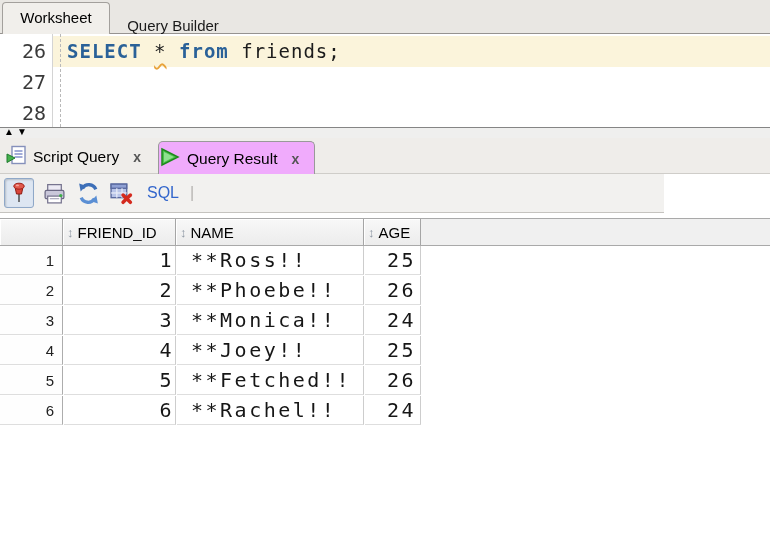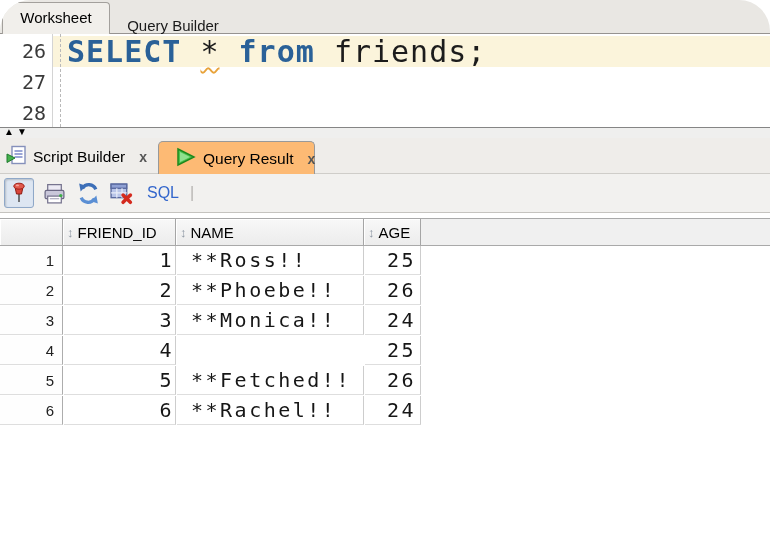--- a/index.html
+++ b/index.html
@@ -1,19 +1,19 @@
 <!DOCTYPE html>
 <html><head>
 <meta charset="utf-8">
 <style>
   * { margin:0; padding:0; box-sizing:border-box; }
   html,body { background:#fff; }
   #app {
     position:relative; width:770px; height:540px; overflow:hidden;
-    font-family:"Liberation Sans", sans-serif; background:#fff;border-radius:31px;
+    font-family:"Liberation Sans", sans-serif; background:#fff;
   }
 
   
   .top-tabbar { position:absolute; left:0; top:0; width:770px; height:34px;
     background:#e9e7e3; border-bottom:1px solid #969390; }
   .ws-tab { position:absolute; left:2px; top:2px; width:108px; height:32px;
     background:#f1efeb; border:1px solid #a3a09c; border-bottom:none;
     border-radius:4px 4px 0 0; text-align:center; line-height:30px;
     font-size:15px; color:#000; }
   .qb-tab { position:absolute; left:112px; top:11px; width:122px; height:30px;
@@ -26,46 +26,46 @@
     background:#fbf4db; }
   .gutter { position:absolute; left:0; top:0; width:53px; height:100%;
     background:#fff; border-right:1px solid #d4d4d4; }
   .gutter-line { height:31px; line-height:31px; text-align:right; padding-right:6px;
     font-family:"DejaVu Sans Mono", monospace; font-size:20px; color:#3a3a3a; }
   .gutter-inner { padding-top:2px; }
   .guide { position:absolute; left:60px; top:0; bottom:0; width:0;
     border-left:1px dashed #b9b9b9; }
   .code { position:absolute; left:67px; top:2px; right:0; }
   .code-line { height:31px; line-height:31px; white-space:pre;
-    font-family:"DejaVu Sans Mono", monospace; font-size:30px;
+    font-family:"DejaVu Sans Mono", monospace; font-size:19px;
     letter-spacing:1px; color:#1c1c1c; }
   .tok-keyword { color:#2a6198; font-weight:bold; }
   .tok-error { color:#1c1c1c; text-decoration:underline; text-decoration-style:wavy;
     text-decoration-color:#e8a33b; text-decoration-thickness:2px; text-underline-offset:5px; }
 
   
   .splitter { position:absolute; left:0; top:128px; width:770px; height:10px;
     background:#efefee; }
   .splitter-arrows { position:absolute; left:4px; top:-2px; font-size:10px;
     color:#000; letter-spacing:3px; line-height:12px; }
 
   
   .result-tabbar { position:absolute; left:0; top:138px; width:770px; height:36px;
     background:#efedea; border-bottom:1px solid #cfcdc9; }
   .so-tab { position:absolute; left:0; top:3px; height:32px; display:flex;
     align-items:center; padding-left:6px; }
   .qr-tab { position:absolute; left:158px; top:3px; width:157px; height:34px;
-    background:#fdba74; border:1px solid #999; border-bottom:none;
-    border-radius:5px 5px 0 0; display:flex; align-items:center; padding-left:16px; }
+    background:#f0abfc; border:1px solid #999; border-bottom:none;
+    border-radius:5px 5px 0 0; display:flex; align-items:center; padding-left:0; }
   .tab-label { font-size:15.5px; color:#000; margin-left:6px; white-space:nowrap; }
   .tab-close { font-size:14px; color:#555; margin-left:14px; font-weight:bold;
     font-family:"Liberation Sans", sans-serif; }
 
   
-  .result-toolbar { position:absolute; left:0; top:174px; width:770px; height:39px;
+  .result-toolbar { position:absolute; left:0; top:174px; width:664px; height:39px;
     background:#f2f1ef; border-bottom:1px solid #c5c3bf;
     display:flex; align-items:center; }
   .pin-btn { margin-left:4px; width:30px; height:30px; background:#dde6f2;
     border:1px solid #8fa8c8; border-radius:3px;
     box-shadow:inset 1px 1px 2px rgba(0,0,0,0.18);
     display:flex; align-items:center; justify-content:center; }
   .tb-icon { display:flex; align-items:center; justify-content:center; }
   .sql-label { margin-left:13px; font-size:16px; color:#3366cc; }
   .tb-sep { margin-left:11px; font-size:16px; color:#b5b3b0; }
   .tb-status { margin-left:12px; font-size:15px; color:#111; }
@@ -135,21 +135,21 @@
     <div class="so-tab">
       <span class="tab-icon">
         <svg width="21" height="21" viewBox="0 0 21 21">
           <rect x="6" y="1.5" width="13" height="17" fill="#ffffff" stroke="#8590bb" stroke-width="1.4"></rect>
           <line x1="8.5" y1="6" x2="16.5" y2="6" stroke="#7a88c8" stroke-width="1.4"></line>
           <line x1="8.5" y1="9" x2="16.5" y2="9" stroke="#7a88c8" stroke-width="1.4"></line>
           <line x1="8.5" y1="12" x2="16.5" y2="12" stroke="#7a88c8" stroke-width="1.4"></line>
           <polygon points="1,9 9,13 1,17.5" fill="#45b14c" stroke="#1f7a2e" stroke-width="1"></polygon>
         </svg>
       </span>
-      <span class="tab-label">Script Builder</span>
+      <span class="tab-label">Script Query</span>
       <span class="tab-close">x</span>
     </div>
     <div class="qr-tab">
       <span class="tab-icon">
         <svg width="22" height="22" viewBox="0 0 22 22">
           <polygon points="3,3 19,11 3,19" fill="#4cc24c" stroke="#1e8a1e" stroke-width="1.5"></polygon>
           <polygon points="5,6 15,11 5,16" fill="#8fe08f"></polygon>
         </svg>
       </span>
       <span class="tab-label">Query Result</span>
@@ -234,20 +234,21 @@
       </div>
       <div class="grid-row">
         <div class="cell c-rownum">3</div>
         <div class="cell c-mono c-fid">3</div>
         <div class="cell c-mono c-name">**Monica!!</div>
         <div class="cell c-mono c-age">24</div>
       </div>
       <div class="grid-row">
         <div class="cell c-rownum">4</div>
         <div class="cell c-mono c-fid">4</div>
+        <div class="cell c-mono c-name">**Joey!!</div>
         <div class="cell c-mono c-age">25</div>
       </div>
       <div class="grid-row">
         <div class="cell c-rownum">5</div>
         <div class="cell c-mono c-fid">5</div>
         <div class="cell c-mono c-name">**Fetched!!</div>
         <div class="cell c-mono c-age">26</div>
       </div>
       <div class="grid-row">
         <div class="cell c-rownum">6</div>

